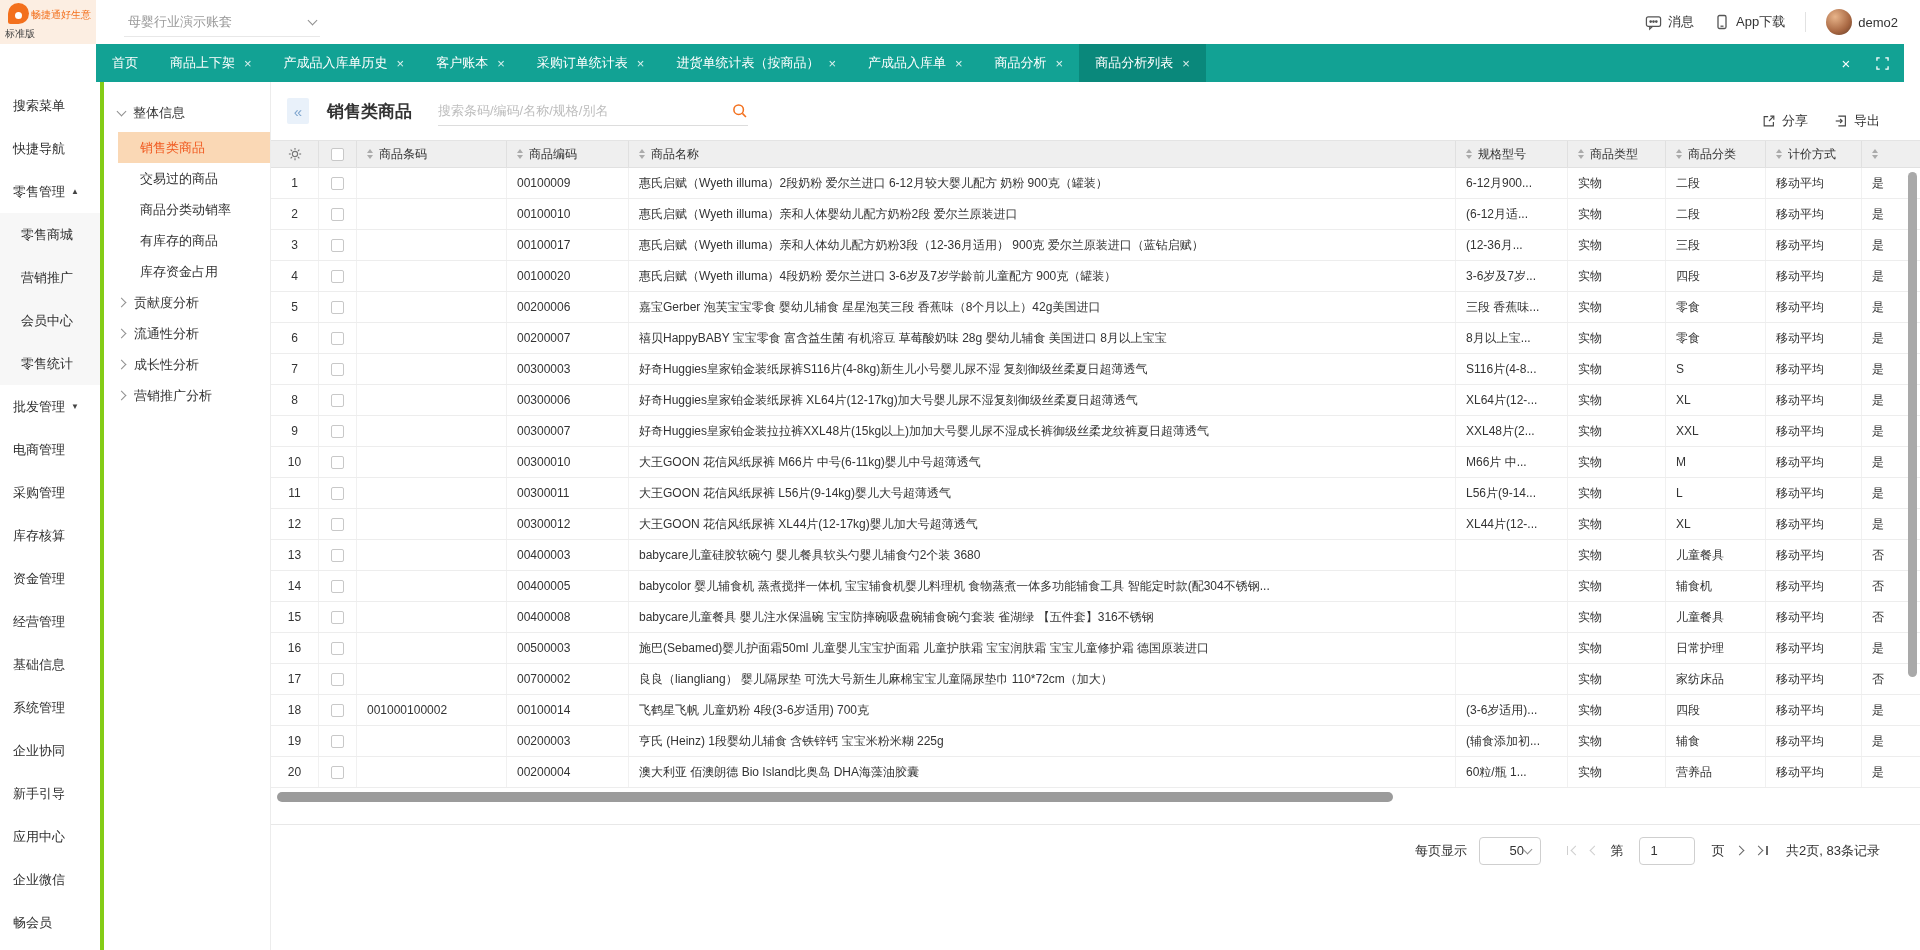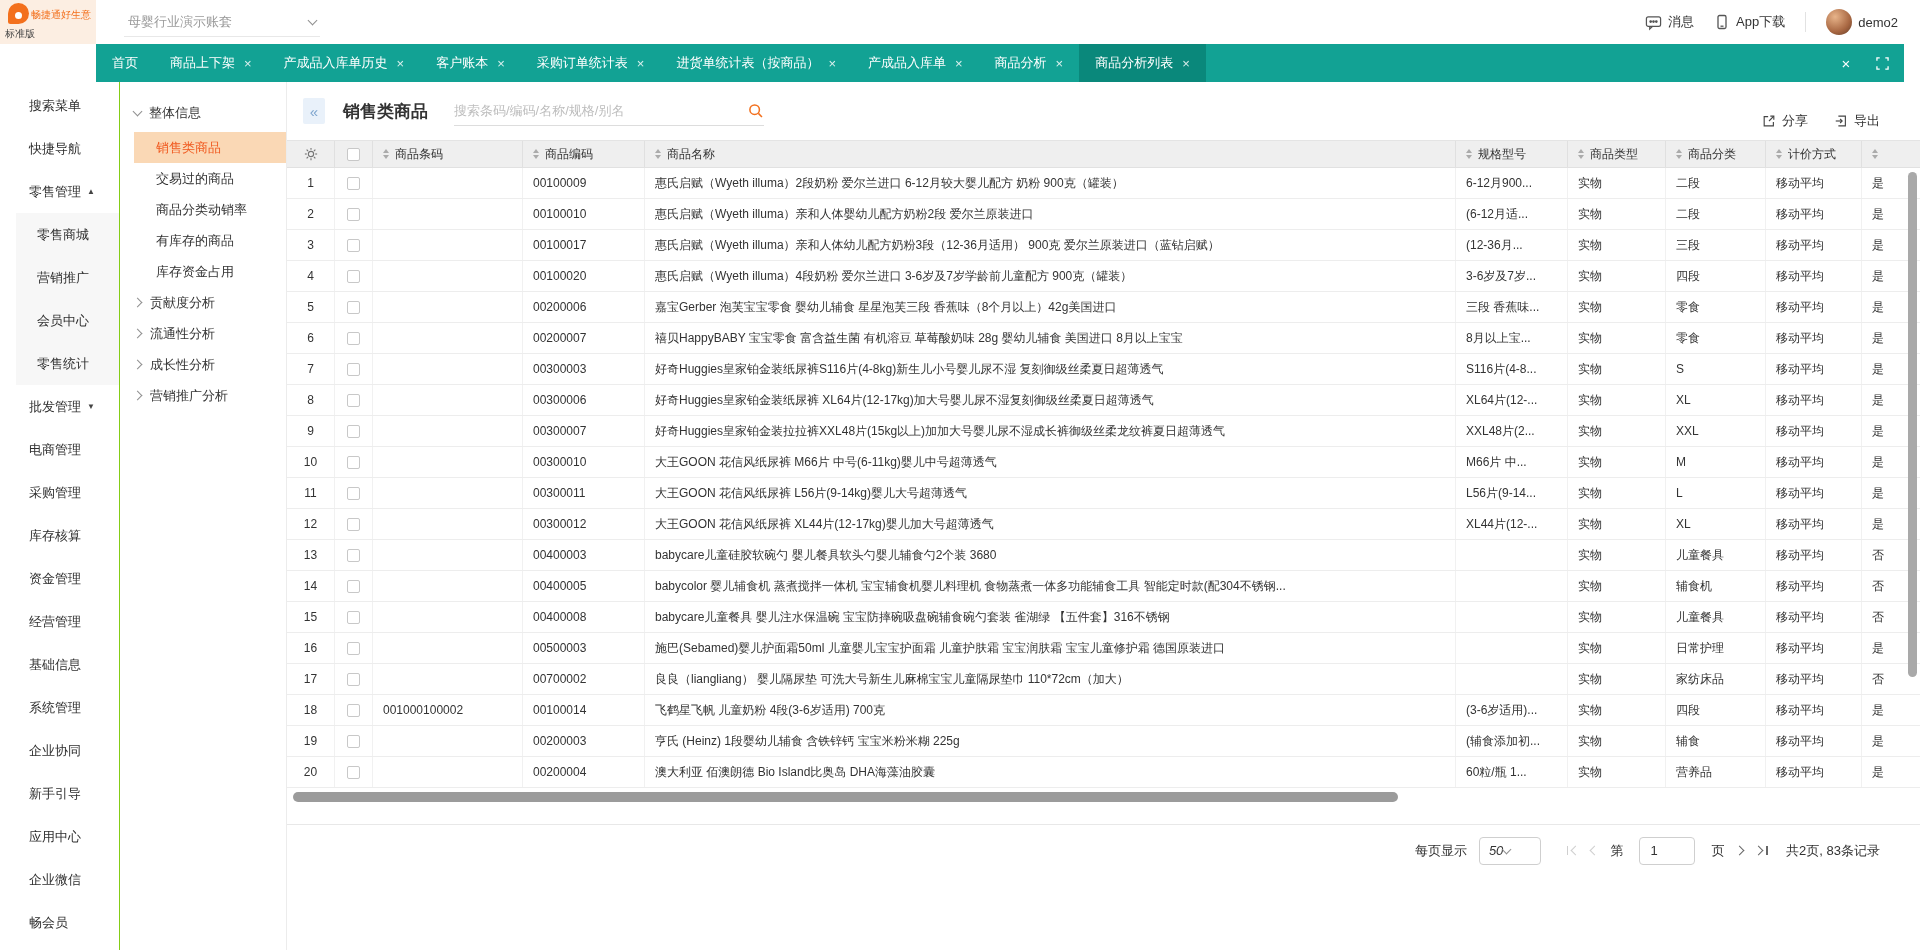--- a/index.html
+++ b/index.html
@@ -25,21 +25,21 @@
   .tabbar { position:absolute; top:44px; left:96px; right:16px; height:38px; background:#12A294; display:flex; align-items:stretch; }
   .tab { display:flex; align-items:center; gap:9px; padding:0 16px; color:#fff; font-size:13px; cursor:pointer; white-space:nowrap; }
   .tab.active { background:#0A887B; }
   .tab-x { font-size:13px; opacity:.85; line-height:1; }
   .tab-controls { margin-left:auto; display:flex; align-items:center; gap:4px; padding-right:6px; }
   .tab-ctl { width:32px; height:38px; display:flex; align-items:center; justify-content:center; color:#fff; cursor:pointer; font-size:15px; }
 
   
   .workspace { position:absolute; top:82px; left:0; right:0; bottom:0; display:flex; background:#fff; }
 
-  .sidebar { width:104px; border-right:1px solid #84cc16; flex:0 0 auto; padding-top:2px;margin-left:16px; }
+  .sidebar { width:104px; border-right:4px solid #84cc16; flex:0 0 auto; padding-top:2px; }
   .side-item { height:43px; display:flex; align-items:center; padding-left:13px; font-size:13px; color:#2f2f2f; cursor:pointer; gap:6px; }
   .side-item .tri { font-size:8px; color:#444; }
   .side-item.sub { background:#F7F7F7; padding-left:21px; }
 
   .tree-panel { width:167px; border-right:1px solid #ececec; flex:0 0 auto; font-size:13px; padding-top:16px; }
   .tree-root { display:flex; align-items:center; gap:8px; padding:6px 0 10px 14px; color:#333; cursor:pointer; }
   .tree-item { height:31px; display:flex; align-items:center; margin-left:14px; padding-left:22px; cursor:pointer; color:#333; }
   .tree-item.selected { background:#FAD8B5; color:#F0591F; }
   .tree-group { height:31px; display:flex; align-items:center; gap:9px; padding-left:14px; cursor:pointer; color:#333; }
 
@@ -78,21 +78,21 @@
   .sort i { width:0; height:0; border-left:3.5px solid transparent; border-right:3.5px solid transparent; display:block; }
   .sort .up { border-bottom:4px solid #ABABAB; }
   .sort .dn { border-top:4px solid #ABABAB; }
   .vscroll { position:absolute; top:30px; right:1px; width:12px; bottom:18px; }
   .vscroll .thumb { position:absolute; top:2px; left:1px; width:9px; height:82%; background:#A9A9A9; border-radius:5px; cursor:pointer; }
   .hscroll { height:14px; position:relative; margin:2px 4px 0 4px; }
   .hscroll .thumb { position:absolute; left:2px; top:2px; width:68%; height:10px; background:#9B9B9B; border-radius:5px; cursor:pointer; }
 
   
   .pager-row { margin-top:20px; border-top:1px solid #E8E8E8; height:52px; display:flex; align-items:center; justify-content:flex-end; gap:12px; padding-right:40px; font-size:13px; color:#333; flex:0 0 auto; }
-  .per-page { width:62px; height:28px; border:1px solid #CFCFCF; border-radius:4px; display:flex; align-items:center; justify-content:flex-start; padding:0 9px; cursor:pointer; margin-right:14px;font-style:italic; }
+  .per-page { width:62px; height:28px; border:1px solid #CFCFCF; border-radius:4px; display:flex; align-items:center; justify-content:flex-end; padding:0 9px; cursor:pointer; margin-right:14px; }
   .pg-nav { display:flex; align-items:center; gap:4px; cursor:pointer; }
   .pg-nav .bar { width:1.6px; height:9px; background:currentColor; display:inline-block; }
   .pg-nav .chv { border-color:currentColor; }
   .pg-disabled { color:#CFCFCF; }
   .pg-enabled { color:#666; }
   .page-input { width:56px; height:28px; border:1px solid #CFCFCF; border-radius:4px; font-size:13px; padding-left:10px; outline:0; color:#333; margin:0 4px; font-family:inherit; }
   .pager-summary { margin-left:6px; }
 
   svg.icn { display:block; }
 </style>

